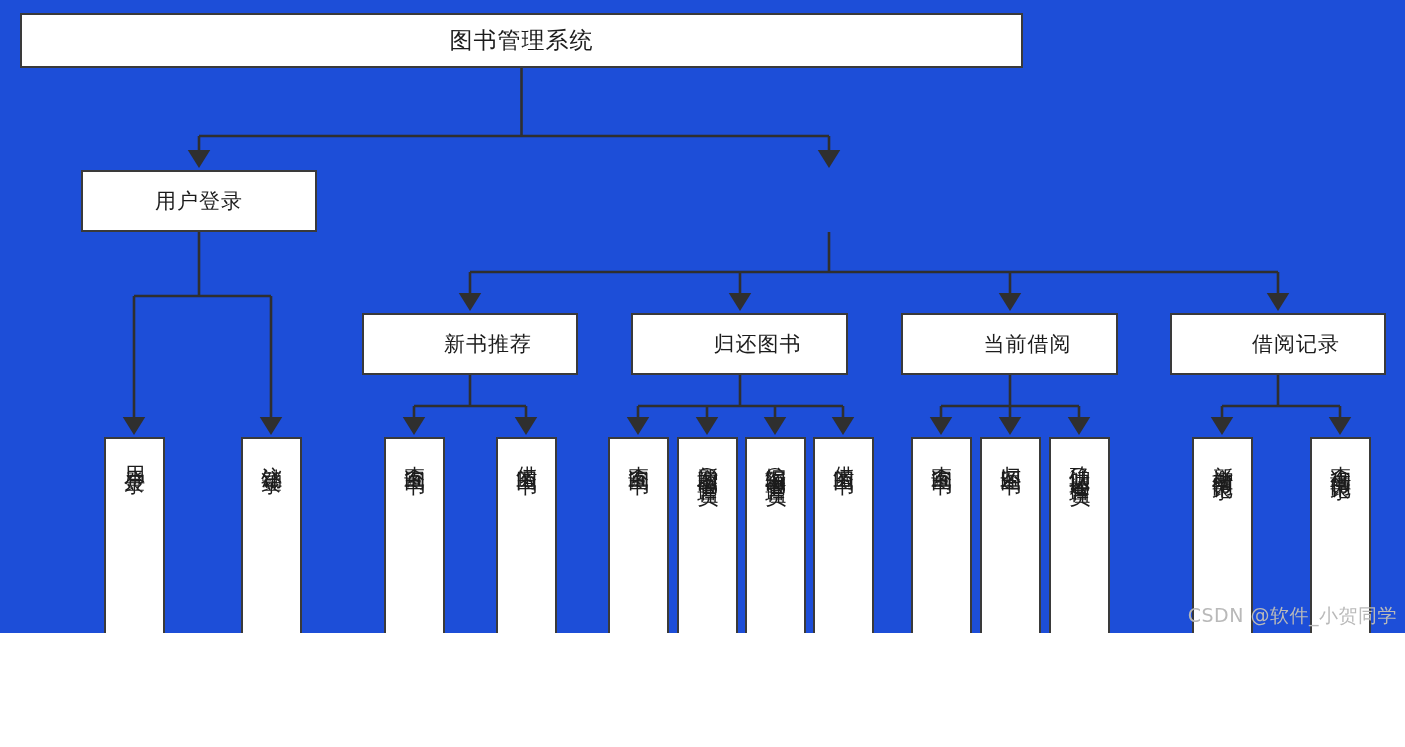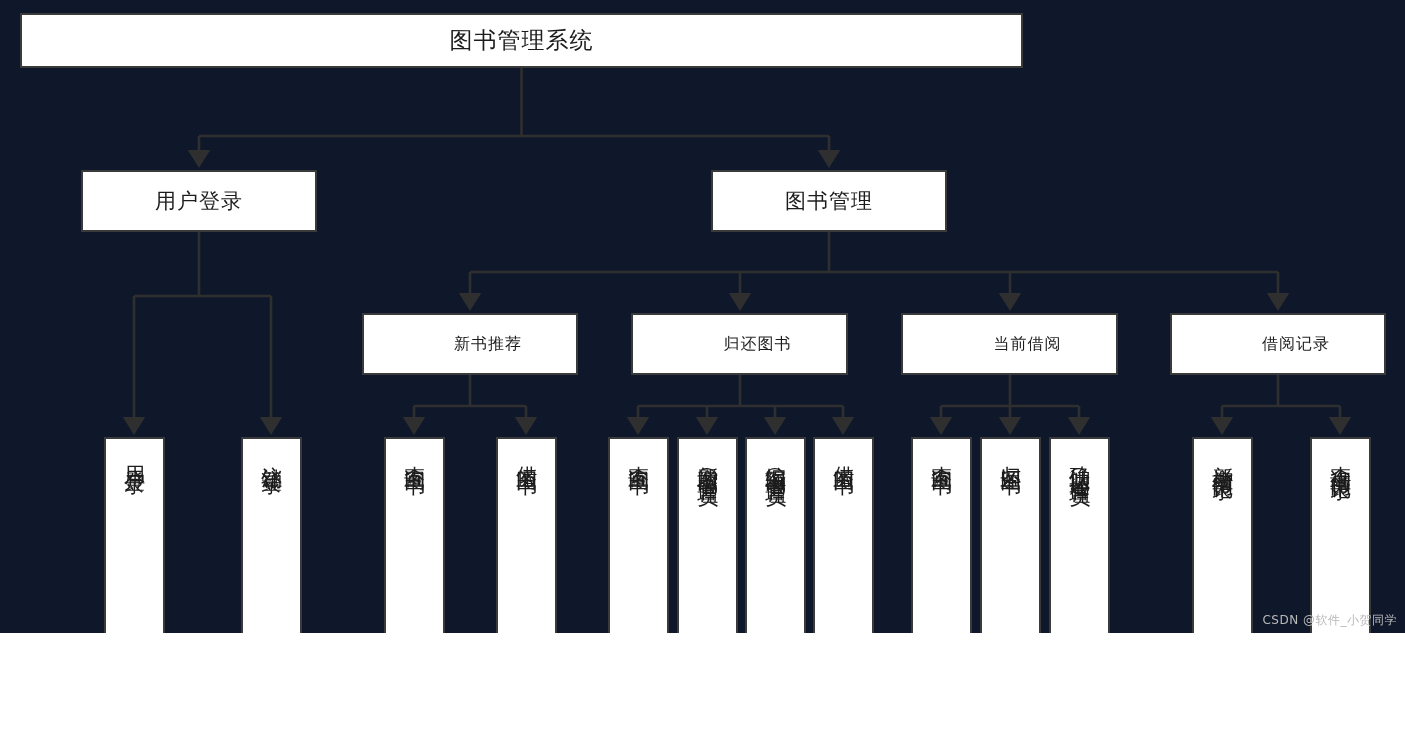--- a/index.html
+++ b/index.html
@@ -6,21 +6,21 @@
   html,body{margin:0;padding:0;background:#ffffff;}
   body{
     font-family:"DejaVu Sans","Liberation Sans",sans-serif;
     color:#1a1a1a;
     -webkit-font-smoothing:antialiased;
   }
   #canvas{
     position:relative;
     width:1405px;
     height:633px;
-    background:#0f172a;
+    background:#1d4ed8;
     overflow:hidden;
   }
   
   #wires{
     position:absolute;
     left:0; top:0;
     width:1405px; height:747px;
     pointer-events:none;
   }
   
@@ -31,42 +31,42 @@
     border:2px solid #3a3a3a;
     display:flex;
     align-items:center;
     justify-content:center;
     text-align:center;
     color:#1c1c1c;
     z-index:2;
   }
   .node.lvl0{ font-size:23px; letter-spacing:1px; }
   .node.lvl1{ font-size:21px; letter-spacing:1px; }
-  .node.lvl2{ font-size:16px; letter-spacing:1px;padding-left:36px; }
+  .node.lvl2{ font-size:21px; letter-spacing:1px;padding-left:36px; }
   
   .node.leaf{
     font-size:21px;
     padding:10px 2px;
     align-items:flex-start;
     justify-content:center;
   }
   .node.leaf .vtext{
     writing-mode:vertical-rl;
     text-orientation:upright;
     line-height:1.08;
     letter-spacing:3px;
     white-space:nowrap;
     display:block;
   }
   
   #watermark{
     position:absolute;
     right:8px;
     bottom:4px;
-    font-size:12px;
+    font-size:19px;
     color:#b9b9b9;
     letter-spacing:0.5px;
     z-index:5;
     white-space:nowrap;
     font-family:"DejaVu Sans","Liberation Sans",sans-serif;
   }
 </style>
 </head>
 <body>
 
@@ -122,23 +122,20 @@
     </g>
   </svg>
 
   <div class="node lvl0" style="left:20px;top:13px;width:1003px;height:55px;">
     <span>图书管理系统</span>
   </div>
 
   <div class="node lvl1" style="left:81px;top:170px;width:236px;height:62px;">
     <span>用户登录</span>
   </div>
-  <div class="node lvl1" style="left:711px;top:170px;width:236px;height:62px;">
-    <span>图书管理</span>
-  </div>
 
   <div class="node lvl2" style="left:362px;top:313px;width:216px;height:62px;">
     <span>新书推荐</span>
   </div>
   <div class="node lvl2" style="left:631px;top:313px;width:217px;height:62px;">
     <span>归还图书</span>
   </div>
   <div class="node lvl2" style="left:1170px;top:313px;width:216px;height:62px;">
     <span>借阅记录</span>
   </div>

